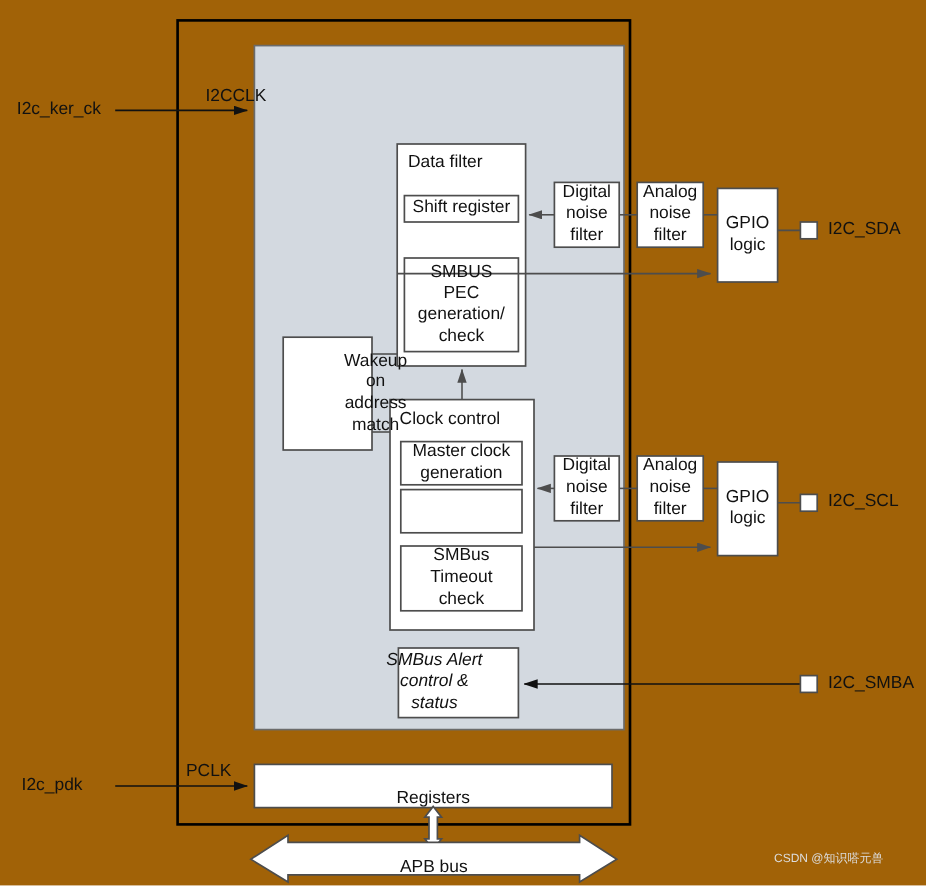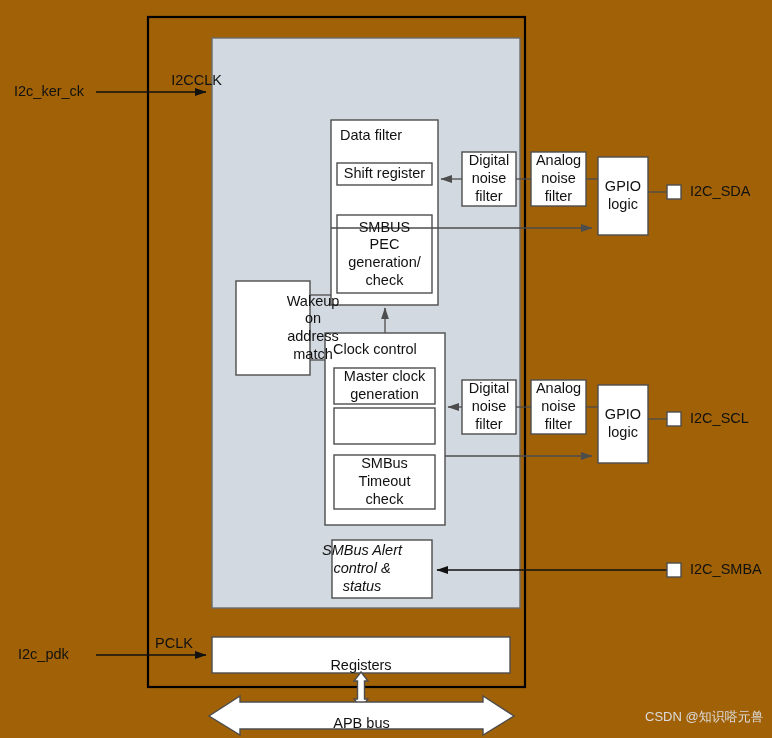--- a/index.html
+++ b/index.html
@@ -37,21 +37,21 @@
   .txt.left { text-align: left; }
   .boxlabel {
     display: flex;
     align-items: center;
     justify-content: center;
     position: absolute;
   }
   .watermark {
     position: absolute;
     font-family: "Liberation Sans", sans-serif;
-    font-size: 13px;
+    font-size: 10px;
     color: #dcdcdc;
     white-space: nowrap;
   }
 </style>
 </head>
 <body>
 
 <div id="canvas">
 
   <svg class="layer" viewBox="0 0 772 738" xmlns="http://www.w3.org/2000/svg">

